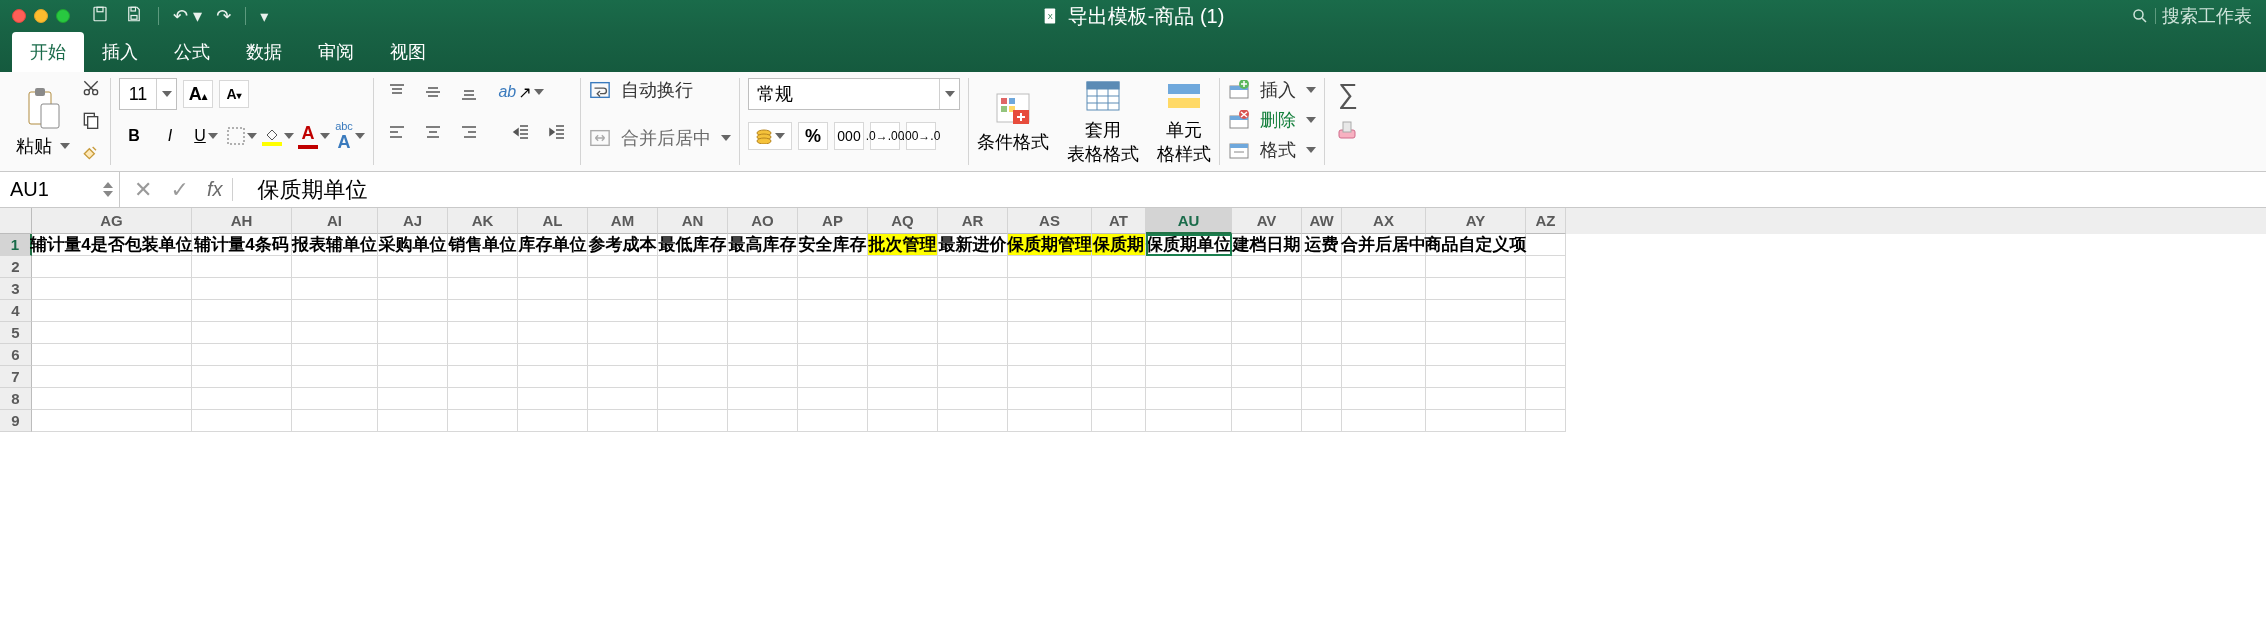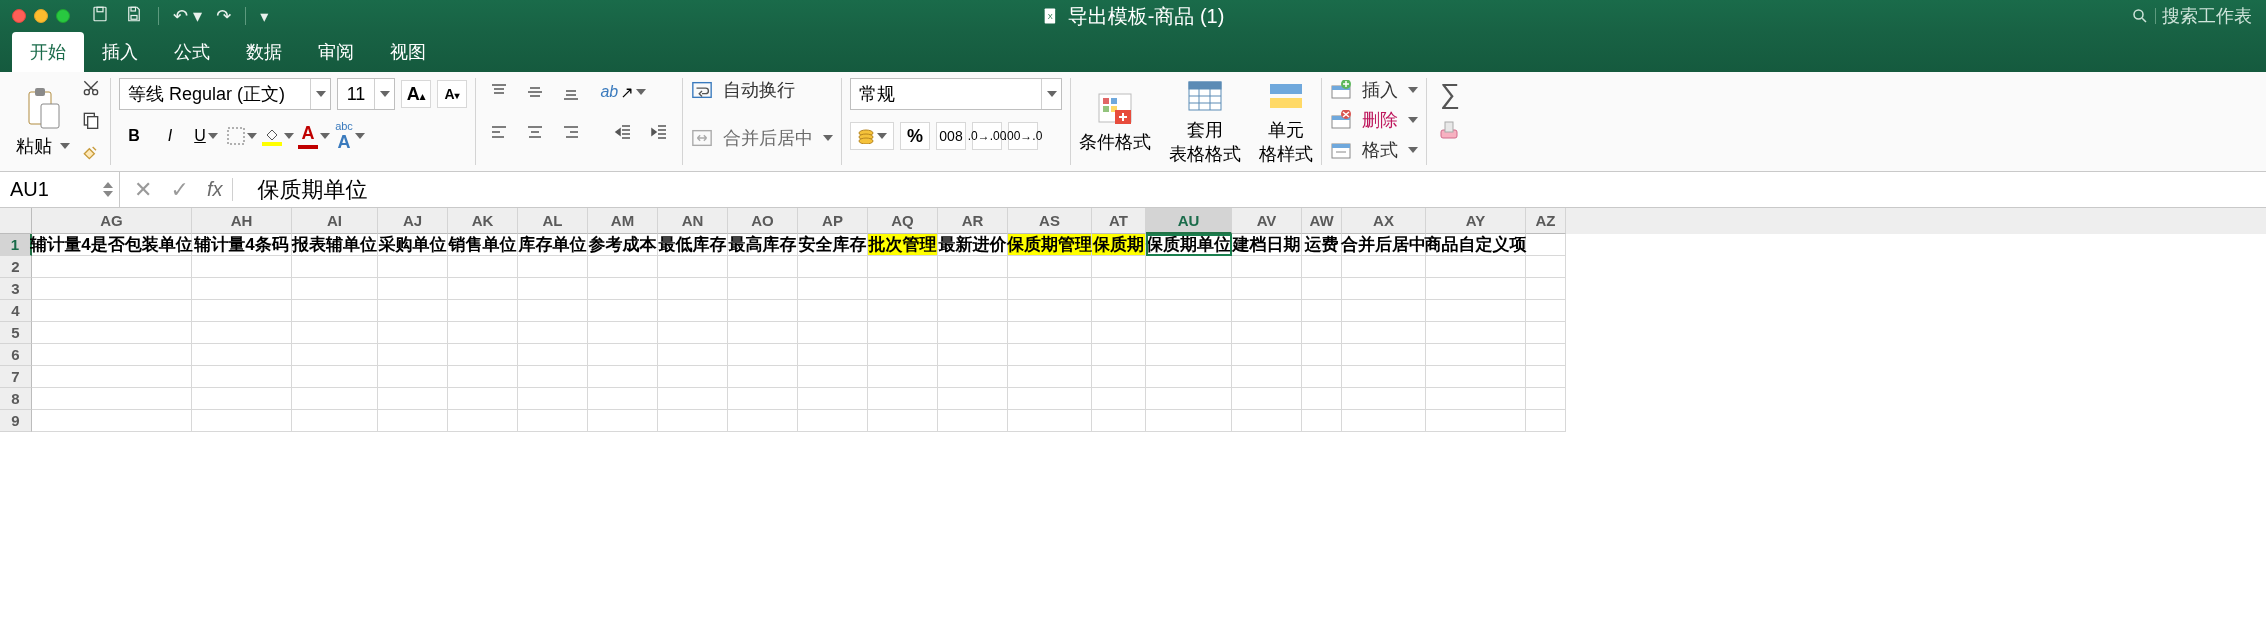--- a/index.html
+++ b/index.html
@@ -149,26 +149,20 @@
               <path d="M14 6l4 4"></path>
             </svg></span>
       </div>
     </div>
   </div>
 
   <div class="group">
     <div class="vcol" style="gap:12px">
       <div class="row">
         <div class="dd">
-            <input style="width: 190px;" readonly="" value="等线 Regular (正文)">
-            <div class="car">
-              <span class="chev"></span>
-            </div>
-          </div>
-        <div class="dd">
             <input style="width: 36px; text-align: center;" readonly="" value="11">
             <div class="car">
               <span class="chev"></span>
             </div>
           </div>
         <div class="sq">
             <span class="miniA">A<span style="font-size:11px">▴</span></span>
           </div>
         <div class="sq">
             <span class="miniA" style="font-size:14px">A<span style="font-size:10px">▾</span></span>
@@ -325,21 +319,21 @@
               <ellipse cx="9" cy="5" rx="7" ry="3" fill="#f5c23a" stroke="#b8861f"></ellipse>
               <ellipse cx="9" cy="9" rx="7" ry="3" fill="#f5c23a" stroke="#b8861f"></ellipse>
               <ellipse cx="9" cy="13" rx="7" ry="3" fill="#f5c23a" stroke="#b8861f"></ellipse>
             </svg>
             <span class="chev"></span>
           </div>
         <div class="sq">
             <b style="font-size:18px">%</b>
           </div>
         <div class="sq">
-            <span style="font-size:14px">008</span>
+            <span style="font-size:14px">000</span>
           </div>
         <div class="sq">
             <span style="font-size:12px">.0→.00</span>
           </div>
         <div class="sq">
             <span style="font-size:12px">.00→.0</span>
           </div>
       </div>
     </div>
   </div>
@@ -393,21 +387,21 @@
           <span style="color:#333">插入</span>
           <span class="chev"></span>
         </div>
       <div class="lblrow">
           <svg class="smallico" viewBox="0 0 22 20">
             <rect x="2" y="6" width="18" height="12" fill="#fff" stroke="#888"></rect>
             <rect x="2" y="6" width="18" height="4" fill="#6fa8dc"></rect>
             <circle cx="16" cy="4" r="5" fill="#d9534f"></circle>
             <path d="M13 2l6 5M19 2l-6 5" stroke="#fff" stroke-width="1.5"></path>
           </svg>
-          <span style="color:#be185d">删除</span>
+          <span style="color:#15803d">删除</span>
           <span class="chev"></span>
         </div>
       <div class="lblrow">
           <svg class="smallico" viewBox="0 0 22 20">
             <rect x="2" y="4" width="18" height="14" fill="#fff" stroke="#888"></rect>
             <rect x="2" y="4" width="18" height="4" fill="#6fa8dc"></rect>
             <path d="M6 12h10" stroke="#888"></path>
           </svg>
           <span style="color:#333">格式</span>
           <span class="chev"></span>

